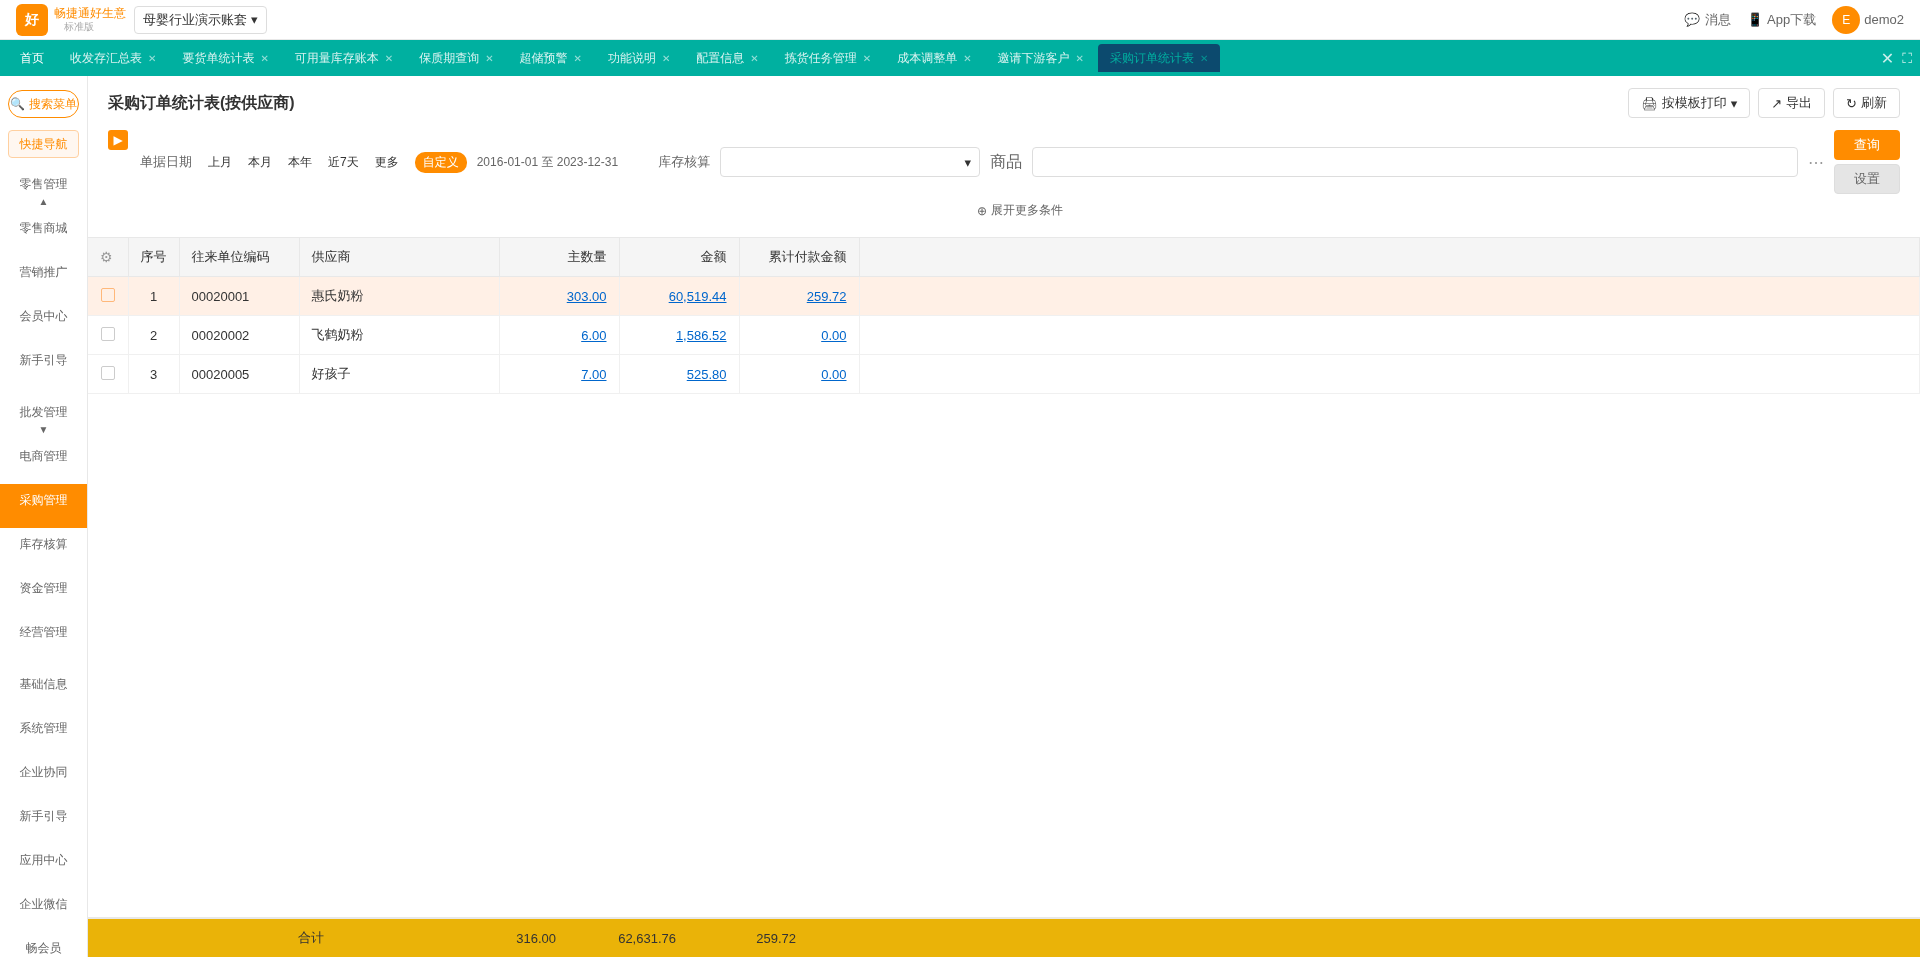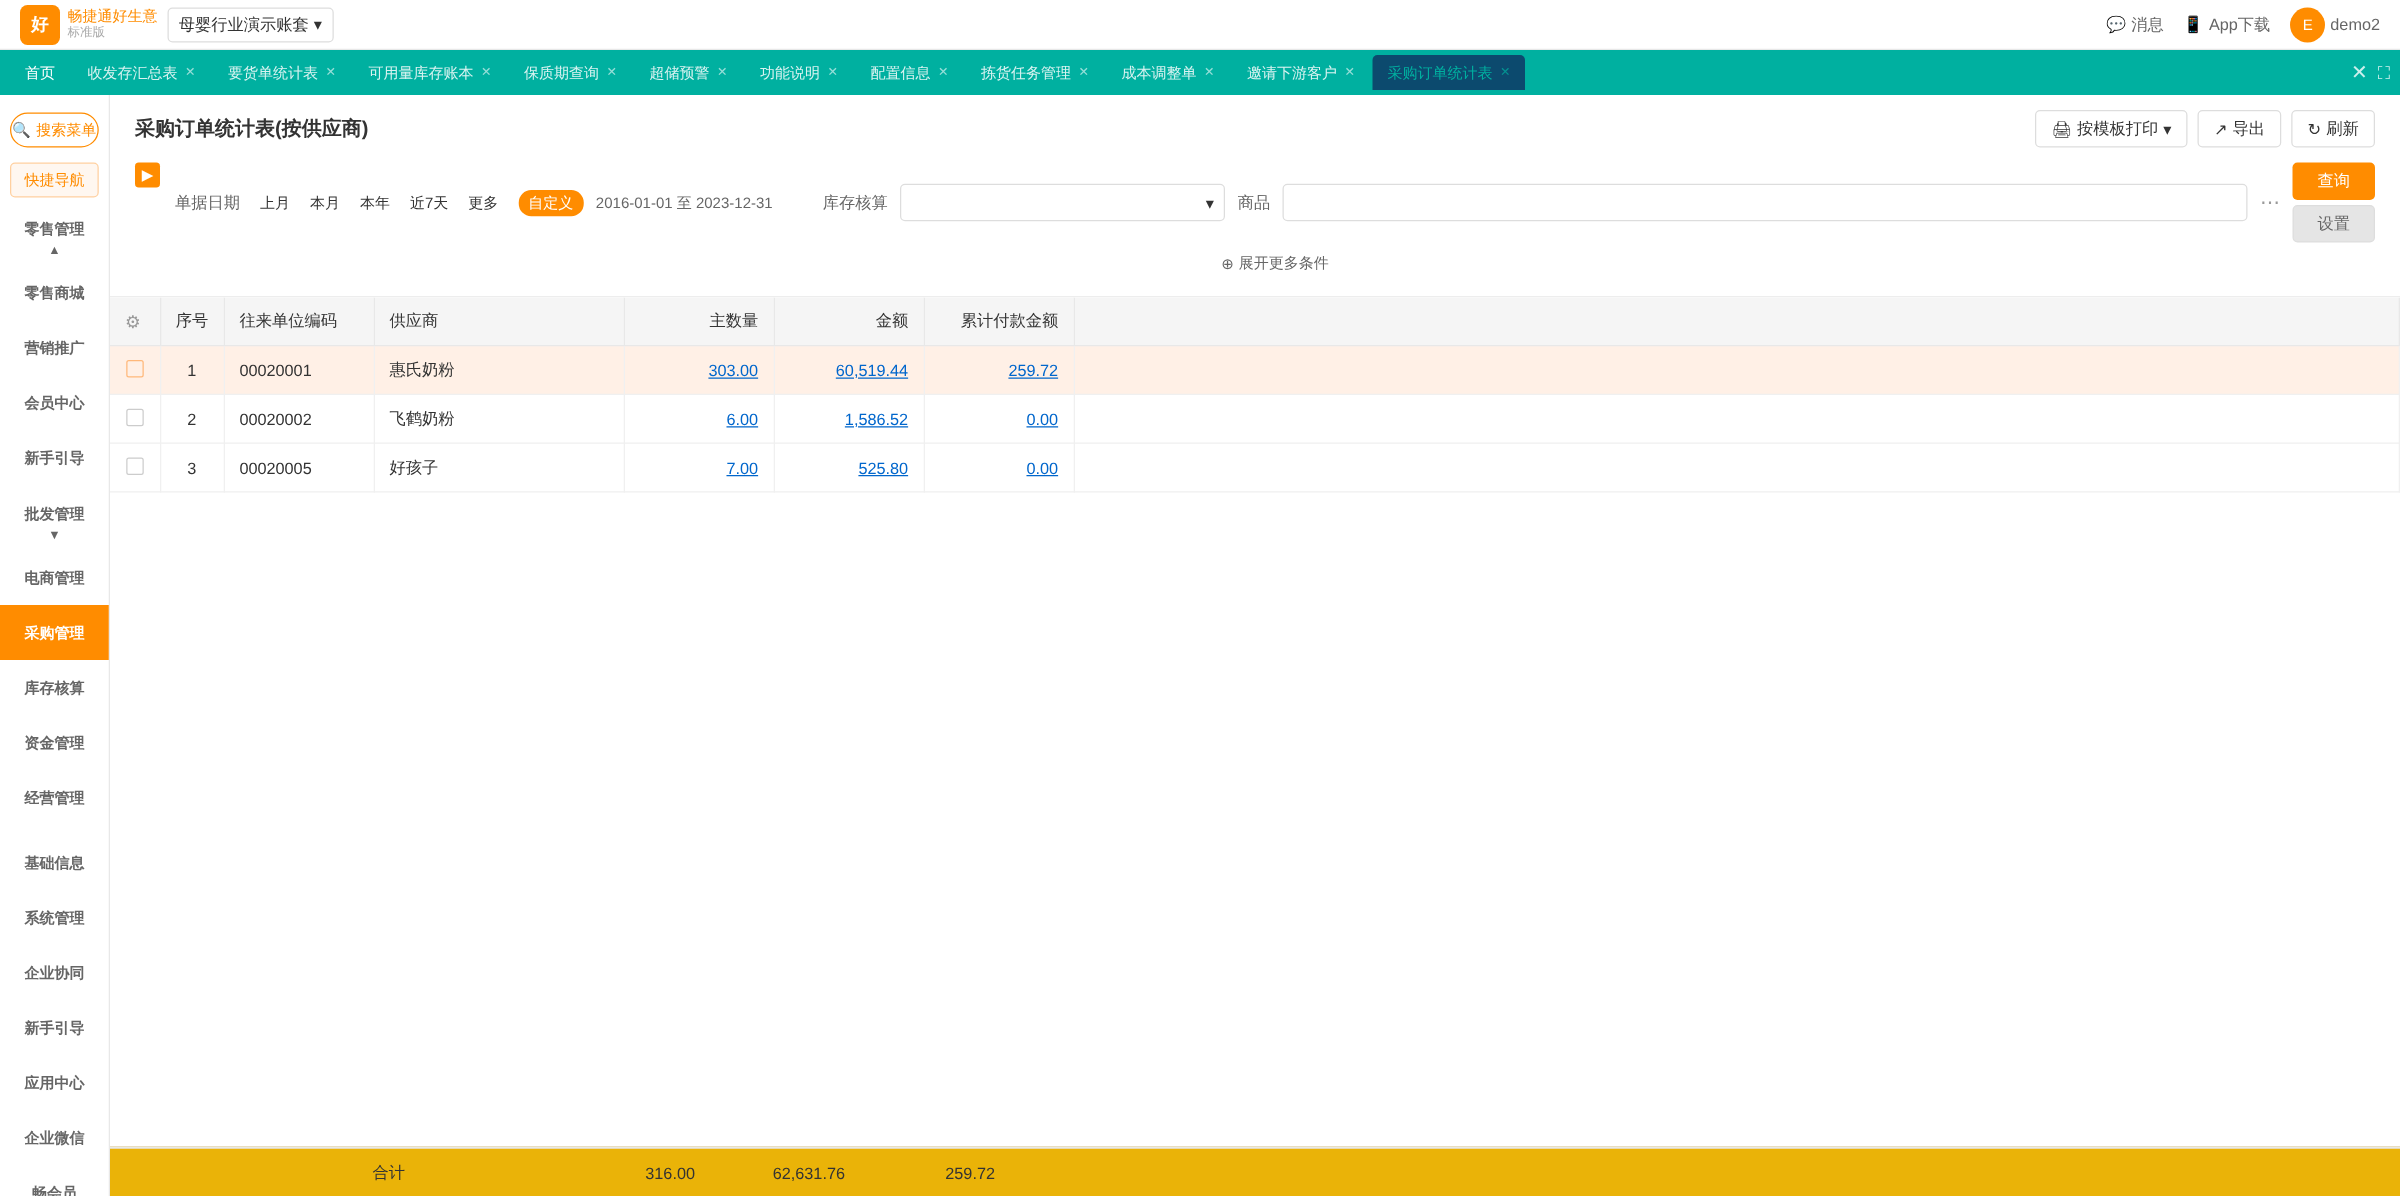--- a/index.html
+++ b/index.html
@@ -28,21 +28,21 @@
 
     
     .main-layout { display: flex; height: calc(957px - 76px); }
 
     
     .sidebar { width: 88px; background: #fff; border-right: 1px solid #e8e8e8; display: flex; flex-direction: column; padding-top: 8px; }
     .sidebar-search { padding: 6px 8px; }
     .sidebar-search-btn { width: 100%; height: 28px; background: #fff; border: 1px solid #ff8c00; border-radius: 14px; color: #ff8c00; font-size: 12px; cursor: pointer; display: flex; align-items: center; justify-content: center; gap: 4px; }
     .sidebar-nav-btn { padding: 6px 8px 10px; }
     .sidebar-nav { width: 100%; height: 28px; background: #fff7f0; border: 1px solid #ffd0a0; border-radius: 4px; color: #ff8c00; font-size: 12px; cursor: pointer; display: flex; align-items: center; justify-content: center; }
-    .sidebar-item { display: flex; flex-direction: column; align-items: center; justify-content: center; padding: 8px 4px; cursor: pointer; color: #666; font-size: 12px; gap: 3px; min-height: 44px; font-weight: bold; }
+    .sidebar-item { display: flex; flex-direction: column; align-items: center; padding: 8px 4px; cursor: pointer; color: #666; font-size: 12px; gap: 3px; min-height: 44px; }
     .sidebar-item.active { background: #ff8c00; color: white; }
     .sidebar-divider { height: 1px; background: #f0f0f0; margin: 4px 0; }
 
     
     .content { flex: 1; background: #f5f5f5; display: flex; flex-direction: column; overflow: hidden; }
     .page-title-row { display: flex; align-items: center; justify-content: space-between; margin-bottom: 12px; gap: 35px; }
     .page-title { font-size: 16px; font-weight: 600; color: #333; }
     .page-actions { display: flex; align-items: center; gap: 8px; }
     .btn-print { display: flex; align-items: center; gap: 4px; padding: 5px 12px; border: 1px solid #ddd; border-radius: 4px; background: #fff; color: #333; font-size: 13px; cursor: pointer; }
     .btn-export { display: flex; align-items: center; gap: 4px; padding: 5px 12px; border: 1px solid #ddd; border-radius: 4px; background: #fff; color: #333; font-size: 13px; cursor: pointer; }
@@ -74,21 +74,21 @@
   </style>
 </head>
 <body>
 
 <div class="top-bar">
   <div class="top-bar-left">
     <div class="logo-area">
       <div class="logo-icon">好</div>
       <div class="logo-text">
         <div>畅捷通好生意</div>
-        <div style="font-size:10px;color:#aaa;">标准版</div>
+        <div style="font-size:10px;color:#aaa;margin-left:10px;">标准版</div>
       </div>
     </div>
     <div class="store-selector">
       <span>母婴行业演示账套</span>
       <span>▾</span>
     </div>
   </div>
   <div class="top-bar-right">
     <div class="top-bar-btn">
       <span>💬</span>
@@ -275,21 +275,21 @@
             <span style="font-size:12px; color:#666;">2016-01-01 至 2023-12-31</span>
 
             <span style="width:20px;"></span>
 
             <span style="color:#666; font-size:13px; white-space:nowrap;">库存核算</span>
             <div class="status-select" style="width:260px;">
               <span style="color:#999; font-size:13px;"></span>
               <span>▾</span>
             </div>
 
-            <span style="color:#666; font-size:13px; white-space:nowrap;">商品</span>
+            <span style="color:#666; font-size:16px; white-space:nowrap;">商品</span>
             <div style="flex:1; height:30px; border:1px solid #ddd; border-radius:4px; background:#fff; display:flex; align-items:center; padding:0 8px; cursor:pointer;">
               <span style="color:#ccc; font-size:13px;"></span>
             </div>
             <span style="color:#999; cursor:pointer; font-size:16px;">⋯</span>
 
             <div style="display:flex; flex-direction:column; gap:4px;">
               <button class="btn-search">查询</button>
               <button class="btn-settings">设置</button>
             </div>
           </div>

